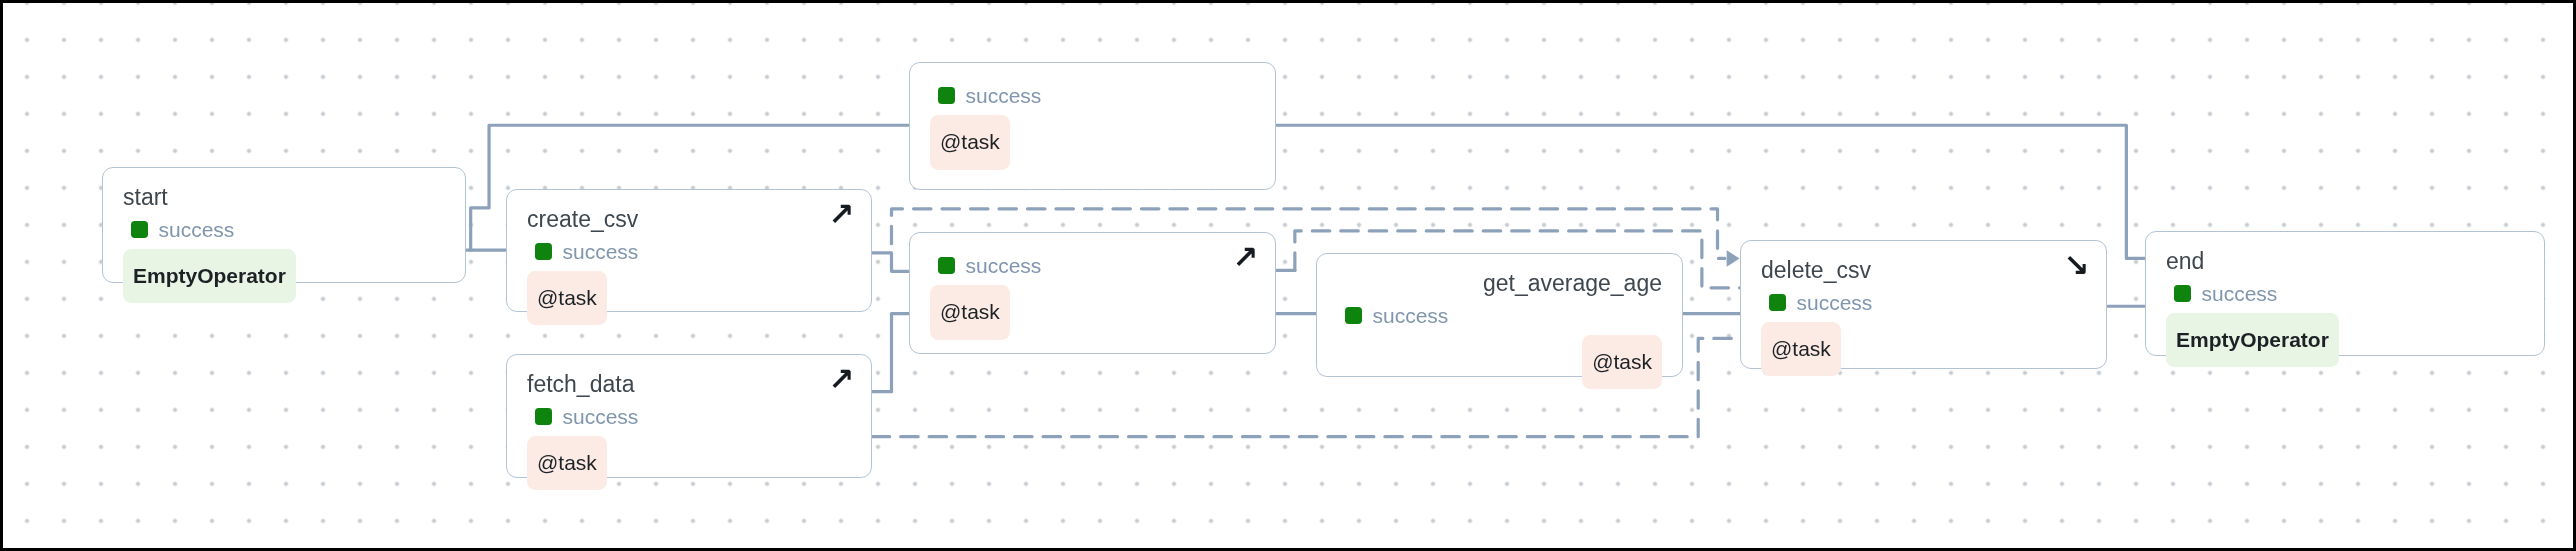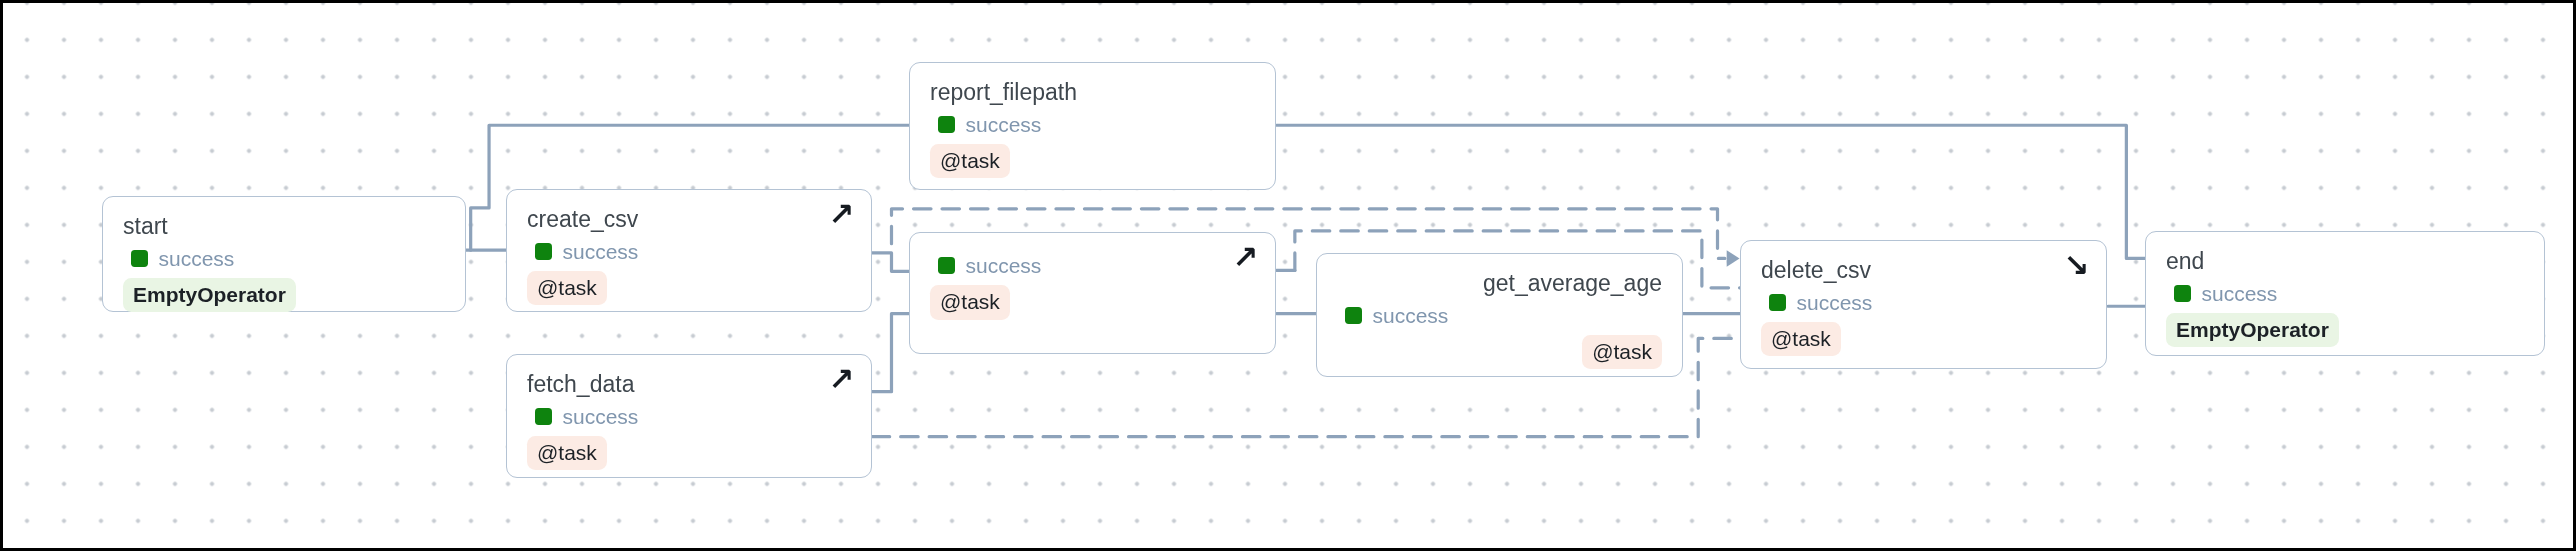--- a/index.html
+++ b/index.html
@@ -55,37 +55,37 @@
   .status-label{
     font-size:21px;
     color:var(--status_text,#8096ae);
     line-height:1.1;
   }
   .badge{
     display:inline-block;
     margin-top:8.3px;
     font-size:21px;
     color:var(--badge_text,#1c2126);
-    padding:5px 10px;
+    padding:15px 10px;
     border-radius:8.3px;
     line-height:1.15;
   }
   .badge-task{background:var(--task_badge_bg,#fcebe4);}
   .badge-operator{background:var(--operator_badge_bg,#e9f5e4);font-weight:bold;}
   .corner-arrow{
     position:absolute;
     top:9.2px;right:16.5px;
     font-size:31px;
     font-weight:bold;
     color:#161b21;
     line-height:1;
   }
 
   
-  .node-start          {left:99px;  top:164px; width:364px; height:116px;margin-top:29px;}
+  .node-start          {left:99px;  top:164px; width:364px; height:116px;}
   .node-create-csv     {left:503px;  top:186px; width:366px; height:123px;}
   .node-fetch-data     {left:503px;  top:351px; width:366px; height:124px;}
   .node-report-filepath{left:906px;  top:59px;  width:367px; height:128px;}
   .node-write-to-csv   {left:906px;  top:229px; width:367px; height:122px;}
   .node-get-average-age{left:1313px; top:250px; width:367px; height:124px;text-align:right;}
   .node-delete-csv     {left:1737px; top:237px; width:367px; height:129px;}
   .node-end            {left:2142px; top:228px; width:400px; height:125px;}
 </style>
 </head>
 <body>
@@ -133,21 +133,20 @@
     <span class="corner-arrow">↗</span>
     <div class="title">fetch_data</div>
     <div class="status-row">
       <span class="status-square"></span>
       <span class="status-label">success</span>
     </div>
     <div class="badge badge-task">@task</div>
   </div>
 
   <div class="node node-report-filepath">
-    <div class="title">report_filepath</div>
     <div class="status-row">
       <span class="status-square"></span>
       <span class="status-label">success</span>
     </div>
     <div class="badge badge-task">@task</div>
   </div>
 
   <div class="node node-write-to-csv">
     <span class="corner-arrow">↗</span>
     <div class="status-row">

